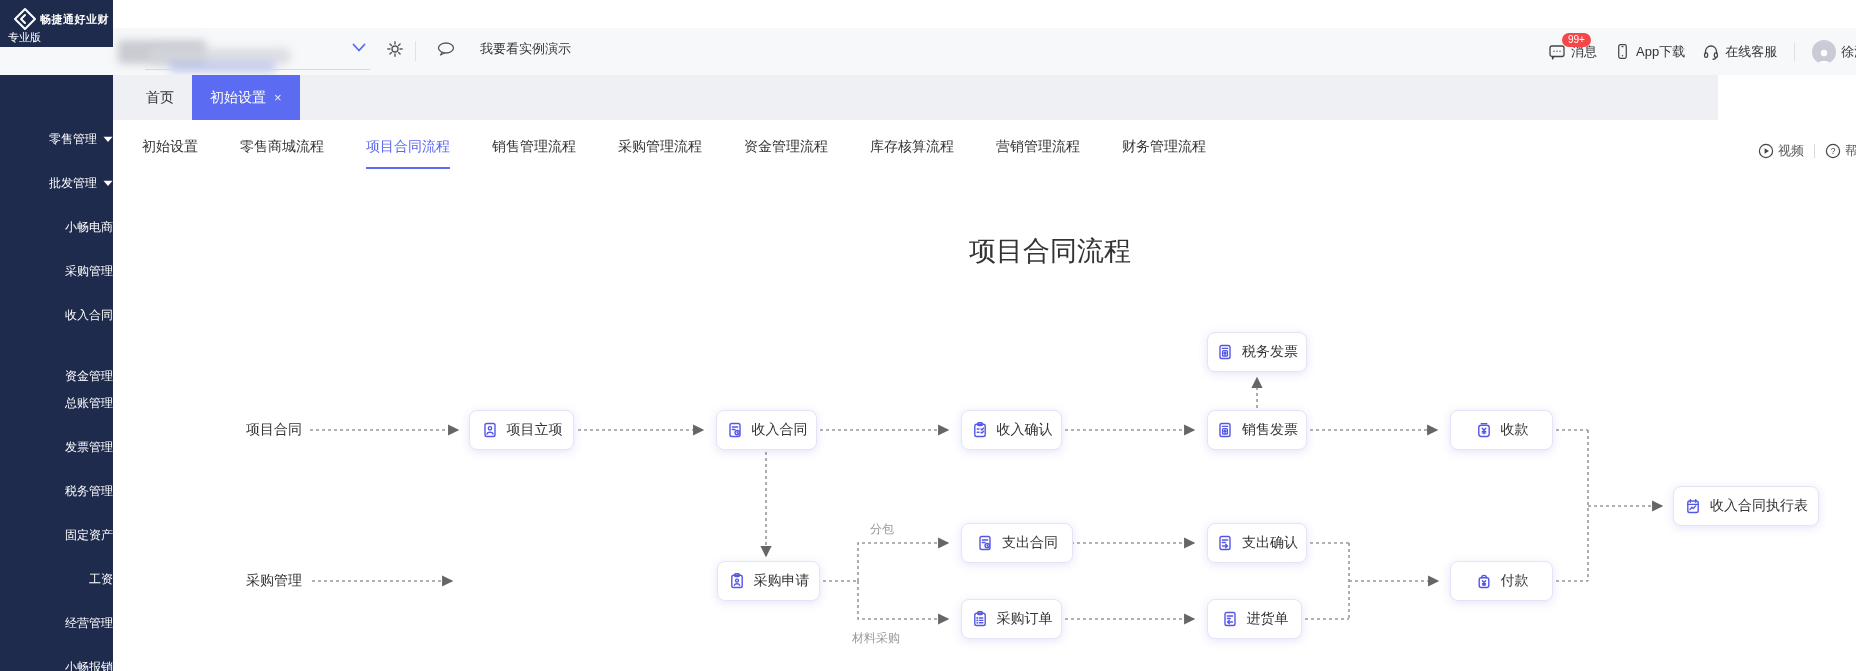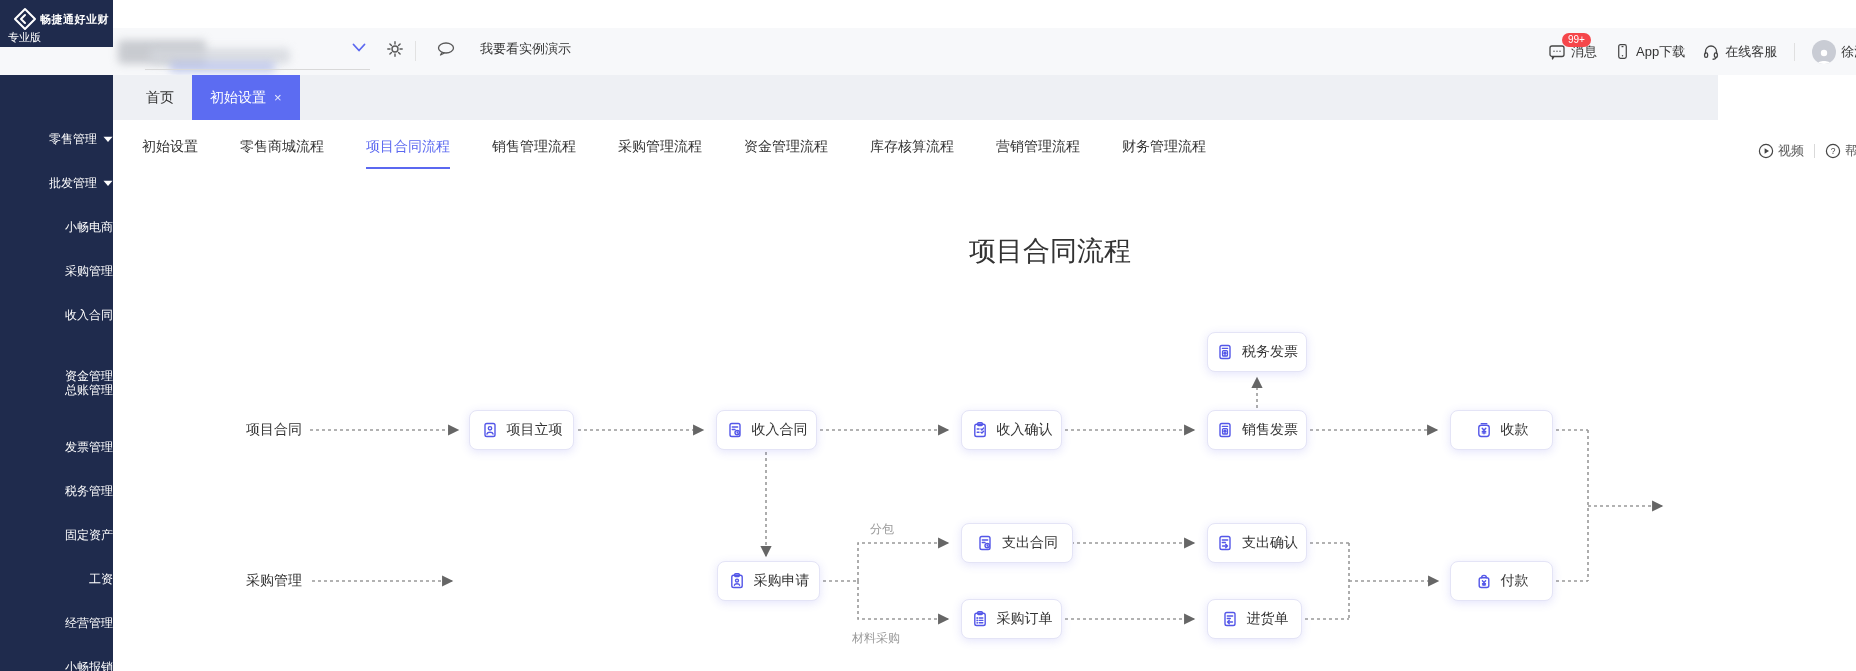--- a/index.html
+++ b/index.html
@@ -180,21 +180,21 @@
       </div>
       <div class="side-item" style="top: 129px;">
         <span>采购管理</span>
       </div>
       <div class="side-item" style="top: 173px;">
         <span>收入合同</span>
       </div>
       <div class="side-item" style="top: 234px;">
         <span>资金管理</span>
       </div>
-      <div class="side-item" style="top: 248px;">
+      <div class="side-item" style="top: 261px;">
         <span>总账管理</span>
       </div>
       <div class="side-item" style="top: 305px;">
         <span>发票管理</span>
       </div>
       <div class="side-item" style="top: 349px;">
         <span>税务管理</span>
       </div>
       <div class="side-item" style="top: 393px;">
         <span>固定资产</span>
@@ -333,20 +333,30 @@
         <span style="display: flex;">
           <svg width="18" height="18" viewBox="0 0 18 18" fill="none" stroke="#5457e8" stroke-width="1.4" stroke-linecap="round" stroke-linejoin="round">
             <rect x="4" y="2.5" width="10" height="13" rx="1.8"></rect>
             <path d="M6.4 5.4h5.2"></path>
             <rect x="6.6" y="7.6" width="4.8" height="5.4" rx="0.8"></rect>
             <path d="M9 12.2V9.1M7.9 10.2 9 9.1l1.1 1.1"></path>
           </svg>
         </span>
         <span>税务发票</span>
       </div>
+      <div class="node" style="left: 1673px; top: 506px; width: 146px;">
+        <span style="display: flex;">
+          <svg width="18" height="18" viewBox="0 0 18 18" fill="none" stroke="#5457e8" stroke-width="1.4" stroke-linecap="round" stroke-linejoin="round">
+            <rect x="3.8" y="4" width="10.4" height="11.5" rx="1.8"></rect>
+            <path d="M3.8 7.4h10.4M6.3 2.6v2.6M11.7 2.6v2.6"></path>
+            <path d="M5.9 12.6 7.9 10.3l1.4 1.3 2.3-2.7"></path>
+          </svg>
+        </span>
+        <span>收入合同执行表</span>
+      </div>
       <div class="node" style="left: 961px; top: 543px; width: 112px;">
         <span style="display: flex;">
           <svg width="18" height="18" viewBox="0 0 18 18" fill="none" stroke="#5457e8" stroke-width="1.4" stroke-linecap="round" stroke-linejoin="round">
             <rect x="4" y="2.5" width="10" height="13" rx="1.8"></rect>
             <path d="M6.3 6h5.4M6.3 8.5h2.7"></path>
             <circle cx="11.2" cy="11.6" r="2.2"></circle>
             <path d="M11.2 10.7v1l.8.5"></path>
           </svg>
         </span>
         <span>支出合同</span>

